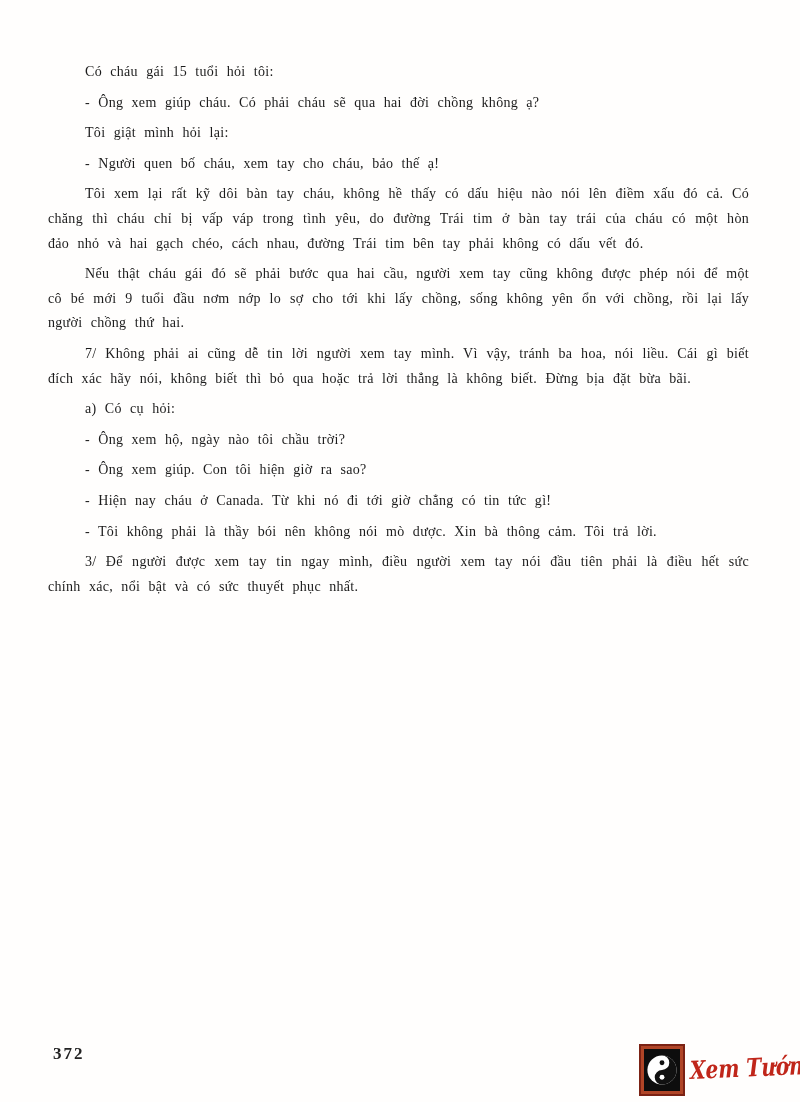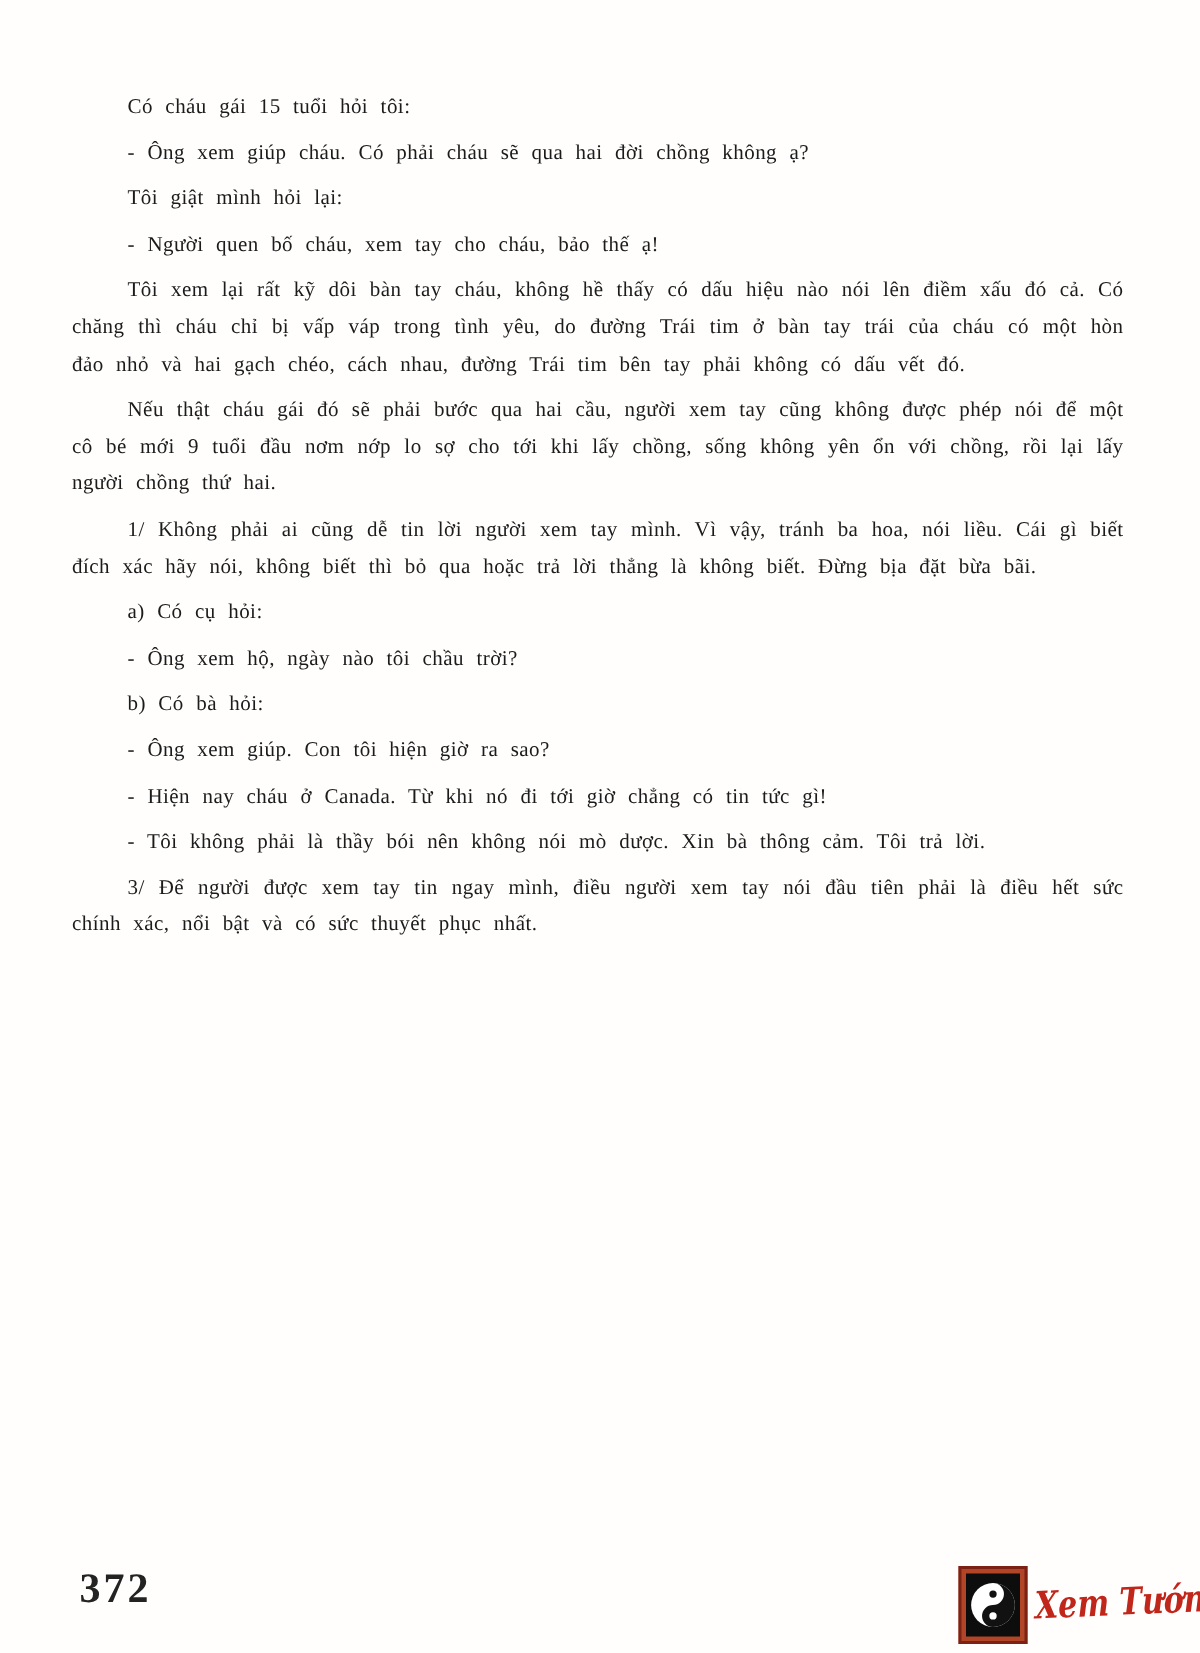--- a/index.html
+++ b/index.html
@@ -36,21 +36,21 @@
     position: absolute;
     left: 0;
     top: 1040px;
     width: 800px;
     height: 62px;
   }
   .pagenum {
     position: absolute;
     left: 53px;
     top: 4px;
-    font-size: 28px;
+    font-size: 17px;
     font-weight: 600;
     letter-spacing: 2px;
     color: #232323;
   }
   .watermark {
     position: absolute;
     left: 639px;
     top: 4px;
     display: flex;
     align-items: center;
@@ -89,24 +89,23 @@
 
 <div class="page">
 
   <div class="content">
     <p>Có cháu gái 15 tuổi hỏi tôi:</p>
     <p>- Ông xem giúp cháu. Có phải cháu sẽ qua hai đời chồng không ạ?</p>
     <p>Tôi giật mình hỏi lại:</p>
     <p>- Người quen bố cháu, xem tay cho cháu, bảo thế ạ!</p>
     <p>Tôi xem lại rất kỹ dôi bàn tay cháu, không hề thấy có dấu hiệu nào nói lên điềm xấu đó cả. Có chăng thì cháu chỉ bị vấp váp trong tình yêu, do đường Trái tim ở bàn tay trái của cháu có một hòn đảo nhỏ và hai gạch chéo, cách nhau, đường Trái tim bên tay phải không có dấu vết đó.</p>
     <p>Nếu thật cháu gái đó sẽ phải bước qua hai cầu, người xem tay cũng không được phép nói để một cô bé mới 9 tuổi đầu nơm nớp lo sợ cho tới khi lấy chồng, sống không yên ổn với chồng, rồi lại lấy người chồng thứ hai.</p>
-    <p>1/ Không phải ai cũng dễ tin lời người xem tay mình. Vì vậy, tránh ba hoa, nói liều. Cái gì biết đích xác hãy nói, không biết thì bỏ qua hoặc trả lời thẳng là không biết. Đừng bịa đặt bừa bãi.</p>
+    <p>7/ Không phải ai cũng dễ tin lời người xem tay mình. Vì vậy, tránh ba hoa, nói liều. Cái gì biết đích xác hãy nói, không biết thì bỏ qua hoặc trả lời thẳng là không biết. Đừng bịa đặt bừa bãi.</p>
     <p>a) Có cụ hỏi:</p>
     <p>- Ông xem hộ, ngày nào tôi chầu trời?</p>
-    <p>b) Có bà hỏi:</p>
     <p>- Ông xem giúp. Con tôi hiện giờ ra sao?</p>
     <p>- Hiện nay cháu ở Canada. Từ khi nó đi tới giờ chẳng có tin tức gì!</p>
     <p>- Tôi không phải là thầy bói nên không nói mò dược. Xin bà thông cảm. Tôi trả lời.</p>
     <p>3/ Để người được xem tay tin ngay mình, điều người xem tay nói đầu tiên phải là điều hết sức chính xác, nổi bật và có sức thuyết phục nhất.</p>
   </div>
 
   <div class="footer">
     <span class="pagenum">372</span>
 
     <div class="watermark">

